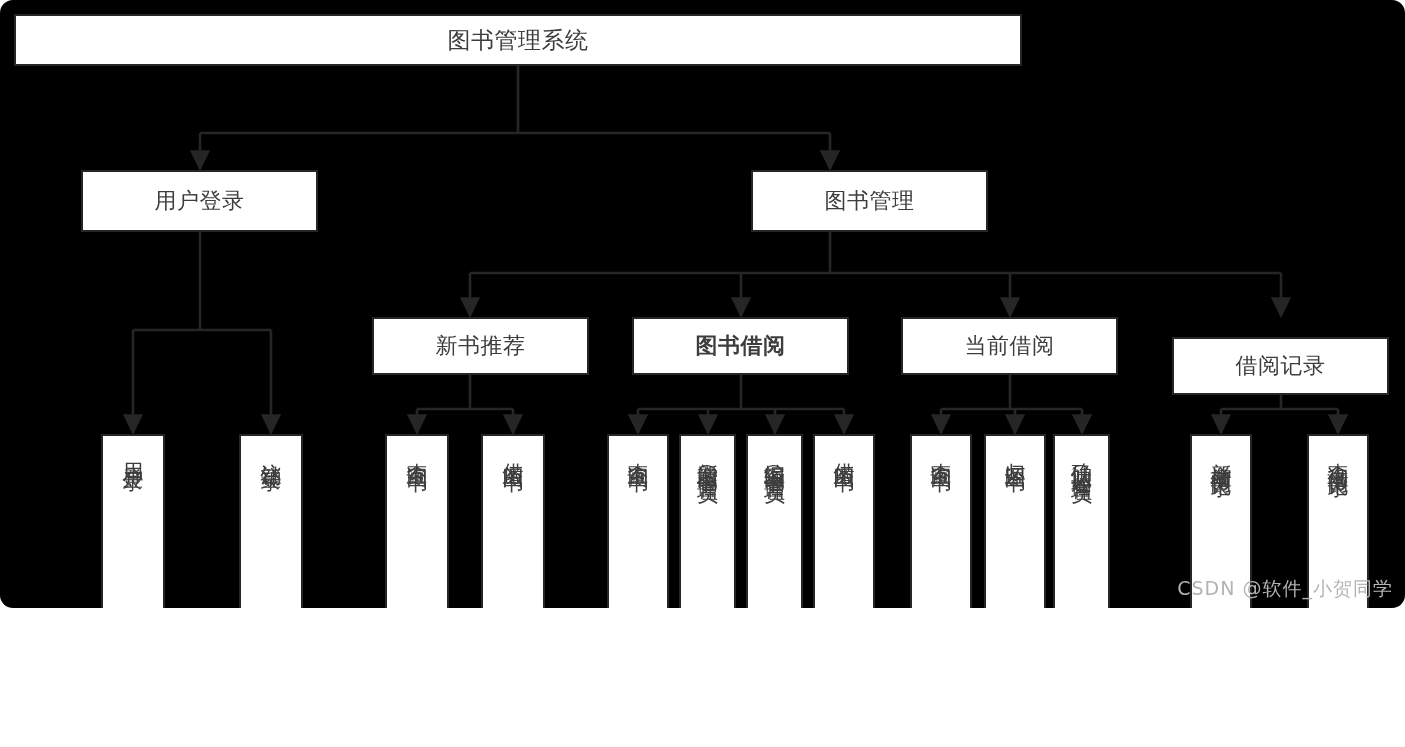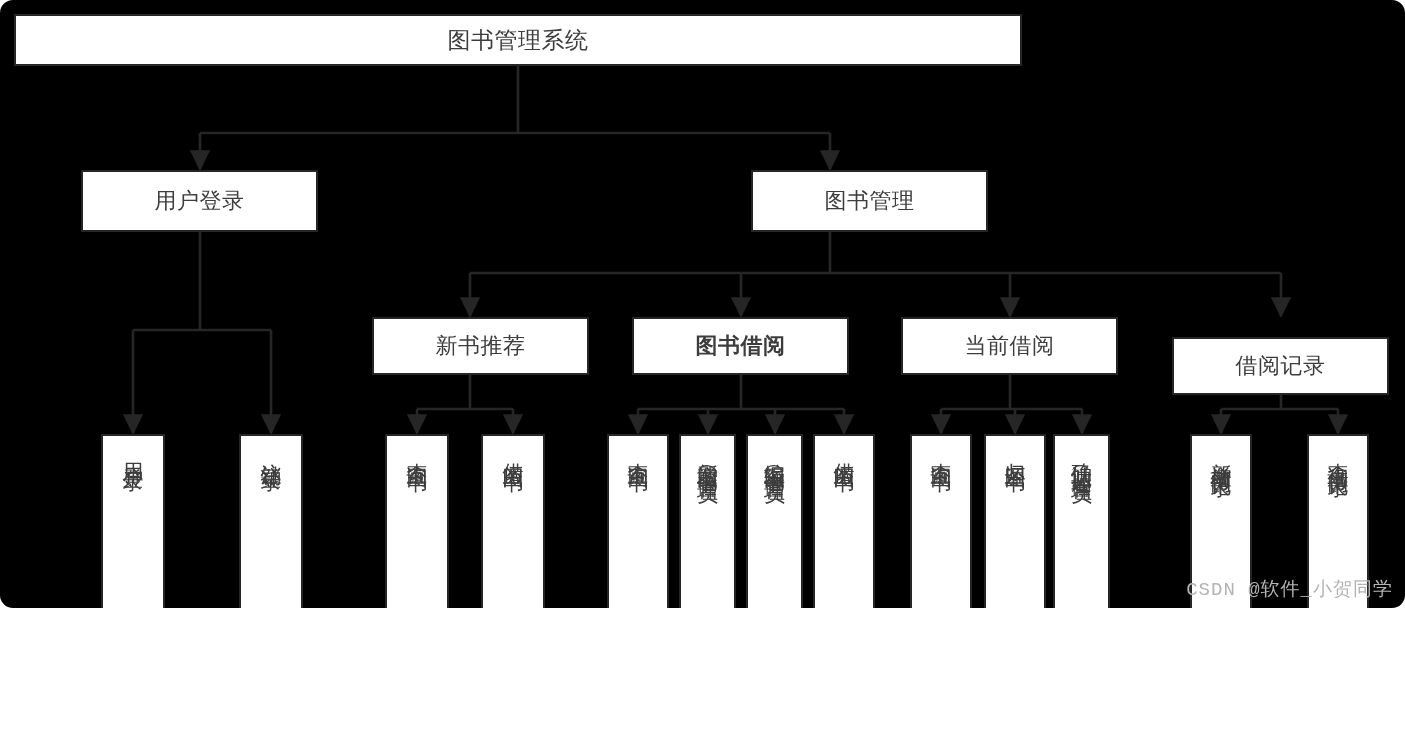--- a/index.html
+++ b/index.html
@@ -59,21 +59,20 @@
   .node.root .label { font-size: 23px; }
   #watermark {
     position: absolute;
     right: 12px;
     bottom: 6px;
     font-size: 19px;
     color: #b3b3b3;
     letter-spacing: 1px;
     z-index: 5;
     white-space: nowrap;
-    font-family: Liberation Mono, monospace;
   }
 </style>
 </head>
 <body>
 
 <div id="canvas">
 
   <svg id="edges" viewBox="0 0 1405 747" xmlns="http://www.w3.org/2000/svg">
     <defs>
       <marker id="arrowhead" markerWidth="9" markerHeight="9" refX="7.2" refY="4.5" orient="auto" markerUnits="strokeWidth">

